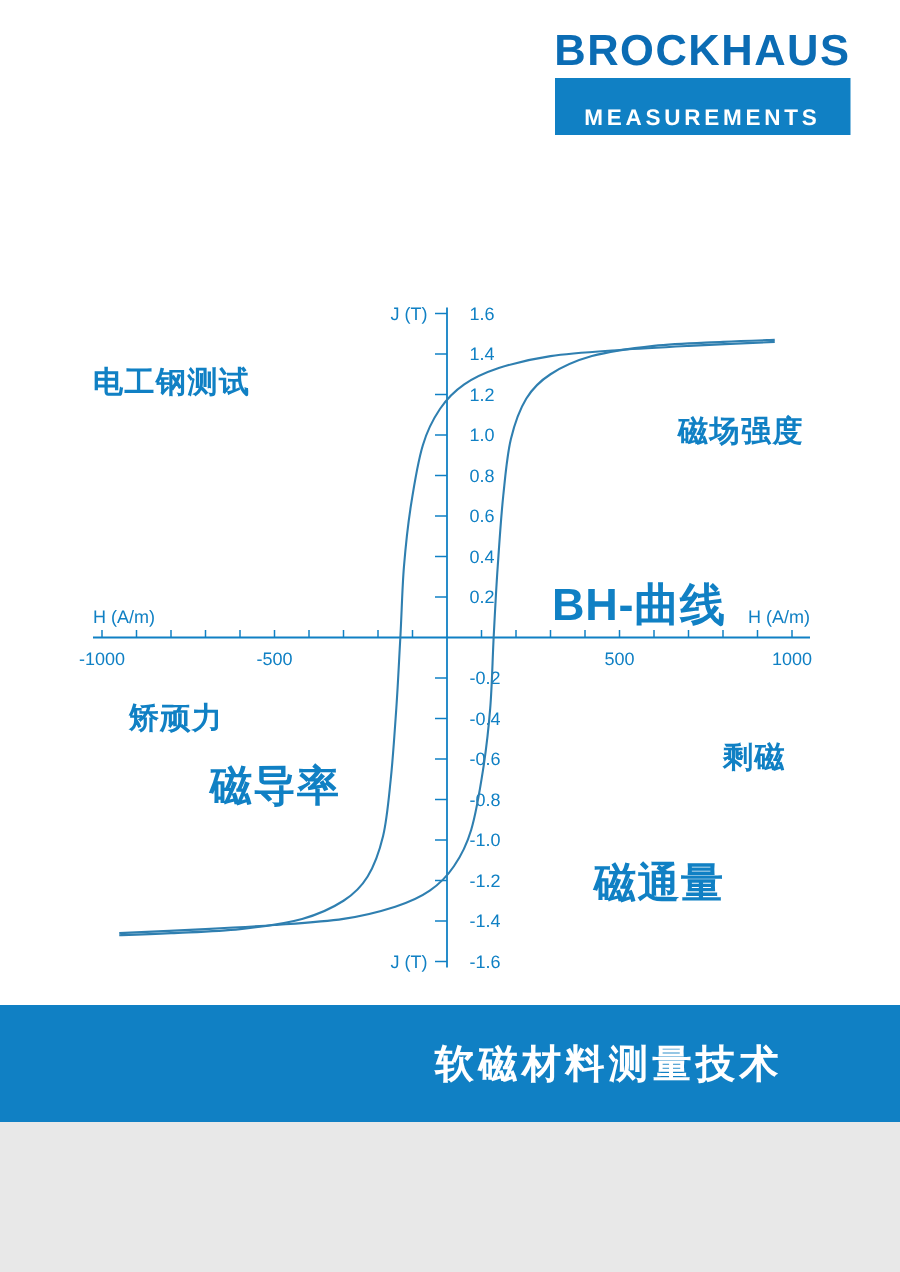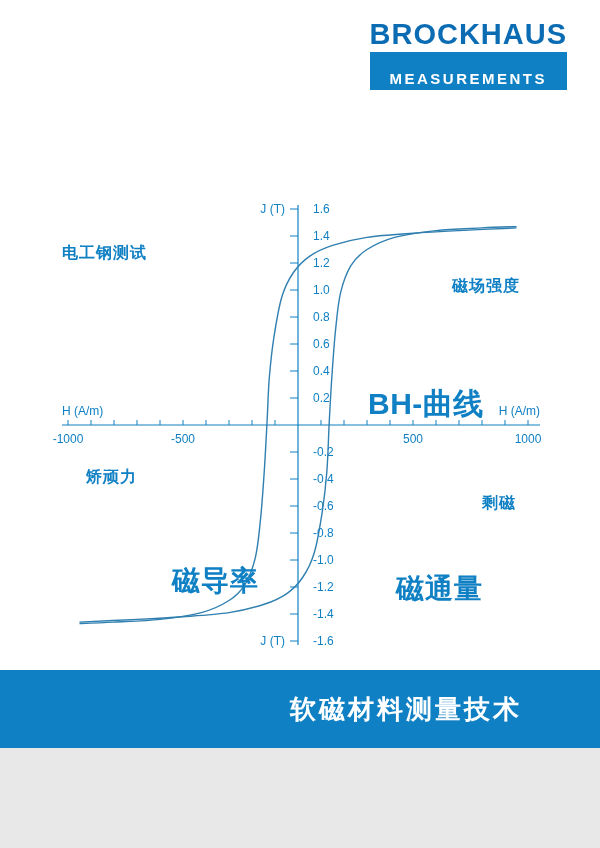--- a/index.html
+++ b/index.html
@@ -19,30 +19,30 @@
     padding:19px 4px 4px 4px;line-height:1;
   }
   
   #chart-svg{position:absolute;left:0;top:0;width:600px;height:848px;}
   #chart-svg text{font-family:"Liberation Sans",sans-serif;}
   
   .ann{
     position:absolute;font-weight:700;color:var(--primary,#1080c4);
     white-space:nowrap;line-height:1.1;letter-spacing:1px;
   }
-  .sz-s{font-size:16px;}
+  .sz-s{font-size:20px;}
   .sz-m{font-size:28px;}
   .sz-l{font-size:30px;margin-top:18px;}
   .a-steel{left:62px;top:244px;}
   .a-field{left:452px;top:277px;}
   .a-ironloss{left:114px;top:324px;}
   .a-bh{left:368px;top:369px;letter-spacing:0.5px;}
   .a-coerc{left:86px;top:468px;text-align:right;}
   .a-reman{left:482px;top:494px;}
-  .a-perm{left:140px;top:566px;margin-left:32px;}
+  .a-perm{left:140px;top:509px;}
   .a-flux{left:396px;top:574px;}
   
   .footer{
     position:absolute;left:0;bottom:0;width:600px;height:78px;
     background:var(--primary,#1080c4);box-sizing:border-box;
     display:flex;align-items:center;justify-content:flex-end;padding-right:78px;
   }
   .footer-title{
     color:var(--white,#fff);font-size:26px;font-weight:700;letter-spacing:3px;
   }

